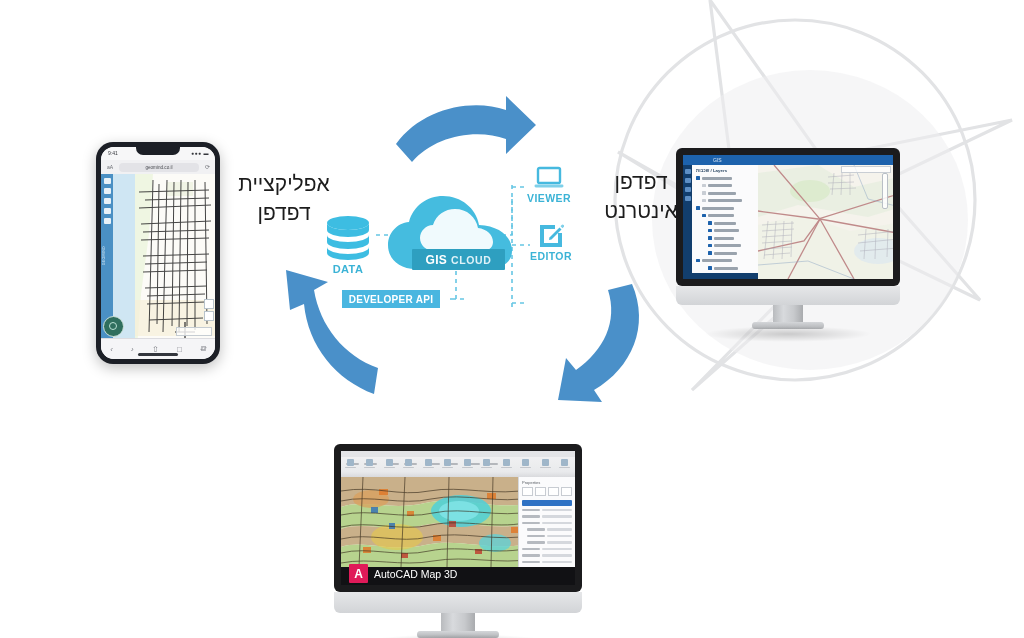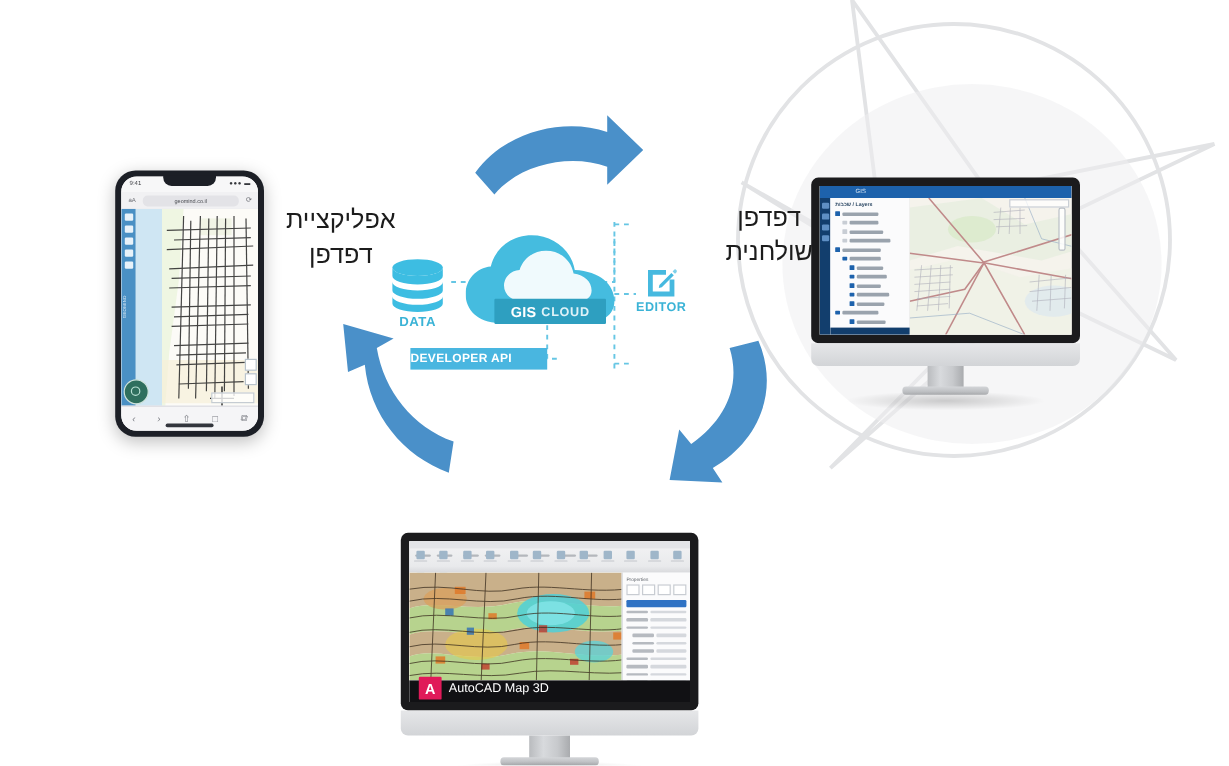--- a/index.html
+++ b/index.html
@@ -51,22 +51,22 @@
   .cloud-wrap{position:absolute;left:72px;top:10px;width:128px;height:82px;}
   .cloud-bar{
     position:absolute;left:96px;top:64px;width:93px;height:21px;
     background:#2e9fc0;border-radius:1px;
     display:flex;align-items:center;justify-content:center;gap:4px;
   }
   .cloud-bar .b1{font-size:12px;font-weight:700;color:#ffffff;letter-spacing:.3px;}
   .cloud-bar .b2{font-size:10.5px;font-weight:600;color:#dff2f8;letter-spacing:.6px;}
 
   .devapi{
-    position:absolute;left:26px;top:105px;width:114px;height:18px;
-    background:#49b6e0;display:flex;align-items:center;justify-content:flex-start;
+    position:absolute;left:26px;top:105px;width:98px;height:18px;
+    background:#49b6e0;display:flex;align-items:center;justify-content:center;
   }
   .devapi span{font-size:10px;font-weight:700;color:#ffffff;letter-spacing:.3px;white-space:nowrap;}
 
   .branch{position:absolute;width:74px;text-align:center;}
   .branch .bicon{display:block;margin:0 auto;}
   .branch .blabel{display:block;margin-top:1px;font-size:10.5px;font-weight:700;
     color:#3bb3d6;letter-spacing:.4px;white-space:nowrap;}
   #branch-viewer{left:196px;top:-19px;}
   #branch-editor{left:198px;top:38px;}
   #branch-collect{left:185px;top:96px;}
@@ -216,21 +216,21 @@
 
   <svg class="arrow-svg" id="arrow-right" width="118" height="126" viewBox="0 0 118 126" xmlns="http://www.w3.org/2000/svg">
     <path d="M96 2 C114 44 96 86 58 108 L66 120 L22 118 L30 76 L40 88 C68 68 82 40 72 8 Z" fill="#4a90c9"></path>
   </svg>
 
   <svg class="arrow-svg" id="arrow-bottom" width="122" height="130" viewBox="0 0 122 130" xmlns="http://www.w3.org/2000/svg">
     <path d="M116 126 C78 112 50 78 46 36 L32 42 L28 2 L70 14 L56 22 C62 58 86 88 120 100 Z" fill="#4a90c9"></path>
   </svg>
 
   <div class="heb" id="label-mobile">אפליקציית דפדפן</div>
-  <div class="heb" id="label-browser">דפדפן שולחנית</div>
+  <div class="heb" id="label-browser">דפדפן אינטרנט</div>
 
   <div class="diagram">
 
     <svg style="position:absolute;left:0;top:0;width:300px;height:145px;">
       <path class="dashline" d="M60 50 L76 50"></path>
       <path class="dashline" d="M140 86 L140 114 L134 114"></path>
       <path class="dashline" d="M136 114 L152 114"></path>
       <path class="dashline" d="M178 50 L196 50 L196 -4"></path>
       <path class="dashline" d="M196 14 L196 122"></path>
       <path class="dashline" d="M196 2 L212 2"></path>
@@ -255,20 +255,27 @@
 
     <div class="cloud-bar">
       <span class="b1">GIS</span>
       <span class="b2">CLOUD</span>
     </div>
 
     <div class="devapi">
       <span>DEVELOPER API</span>
     </div>
 
+    <div class="branch" id="branch-viewer">
+      <svg class="bicon" width="30" height="25" viewBox="0 0 30 25" xmlns="http://www.w3.org/2000/svg">
+        <rect x="4" y="2" width="22" height="15" rx="1.6" fill="none" stroke="#46b9df" stroke-width="2.4"></rect>
+        <rect x="0.5" y="18.5" width="29" height="3" rx="1.4" fill="#7fd0e9"></rect>
+      </svg>
+      <span class="blabel">VIEWER</span>
+    </div>
 
     <div class="branch" id="branch-editor">
       <svg class="bicon" width="26" height="26" viewBox="0 0 26 26" xmlns="http://www.w3.org/2000/svg">
         <path d="M2 2 h15 v4 h-11 v14 h14 v-10 h4 v14 h-22 z" fill="#46b9df"></path>
         <path d="M11 17 l2.5 -0.6 l10 -10 l-2 -2 l-10 10 z" fill="#46b9df"></path>
         <path d="M22.5 3.2 l2 2 l1.2 -1.2 a1.4 1.4 0 0 0 0 -2 l-0.1 -0.1 a1.4 1.4 0 0 0 -2 0 z" fill="#7fd0e9"></path>
       </svg>
       <span class="blabel">EDITOR</span>
     </div>
 

